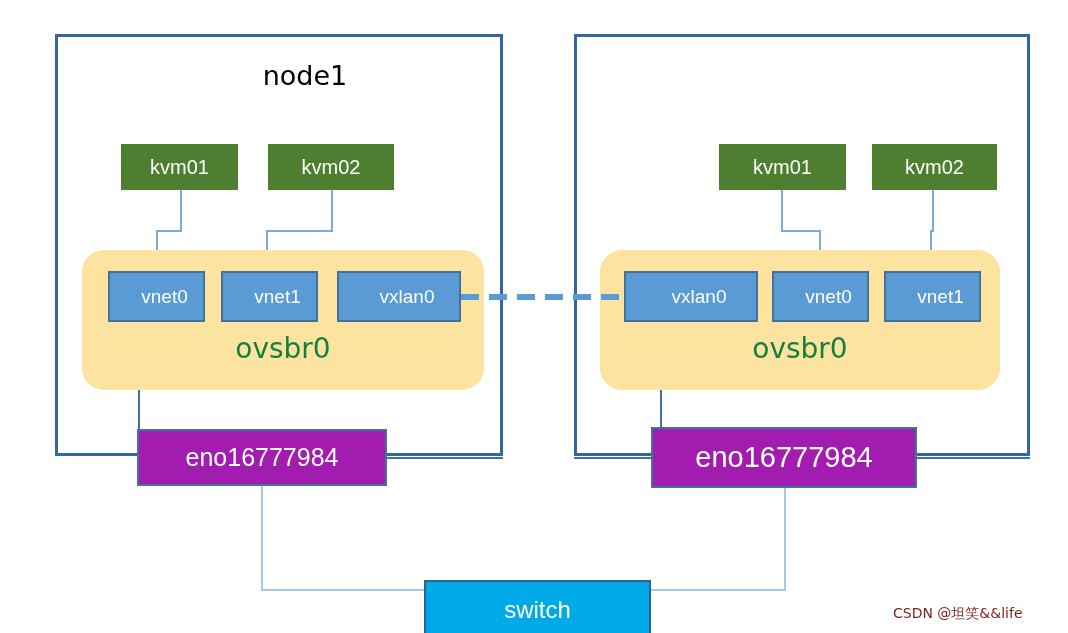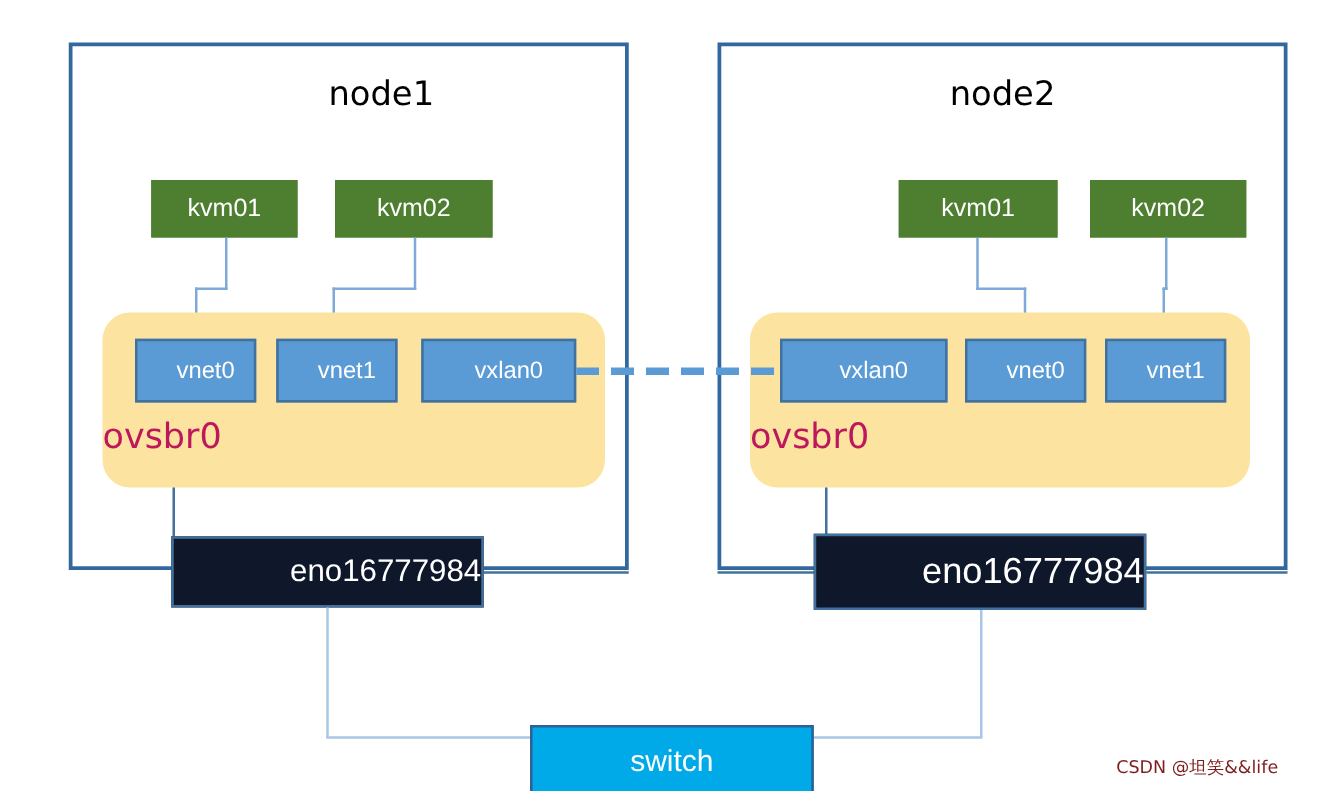--- a/index.html
+++ b/index.html
@@ -35,22 +35,23 @@
   
   .ovs-bridge {
     position: absolute;
     background: #FCE3A0;
     border-radius: 22px;
     box-sizing: border-box;
   }
   .ovs-label {
     position: absolute;
     width: 100%;
+    text-align: center;
     font-size: 28px;
-    color: #be185d;
+    color: #15803d;
     font-family: "DejaVu Sans", sans-serif;
   }
 
   
   .box {
     position: absolute;
     box-sizing: border-box;
     display: flex;
     align-items: center;
     justify-content: center;
@@ -62,23 +63,22 @@
     border: 1px solid #4E7F31;
     font-size: 20px;
   }
   .box-port {
     background: #5B9BD5;
     border: 2px solid #41719C;
     font-size: 19px;
     padding-left: 16px;
   }
   .box-nic {
-    background: #0f172a;
+    background: #a21caf;
     border: 2px solid #41719C;
-    justify-content: flex-end;
   }
   .box-switch {
     background: #00A9E8;
     border: 2px solid #2E6095;
     font-size: 24px;
   }
 
   
   .line-v {
     position: absolute;
@@ -183,21 +183,20 @@
     <span>eno16777984</span>
   </div>
 
   <div class="line-h-dark" style="left:387px; top:457px; width:116px;"></div>
 
 
   <div class="line-v-light" style="left:261px; top:486px; height:104px;"></div>
   <div class="line-h-light" style="left:261px; top:589px; width:165px;"></div>
 
   <div class="node-frame" style="left:574px; top:34px; width:456px; height:422px;"></div>
-  <div class="node-title" style="left:574px; top:60px; width:456px;">node2</div>
 
   <div class="box box-kvm" style="left:719px; top:144px; width:127px; height:46px;">
     <span>kvm01</span>
   </div>
   <div class="box box-kvm" style="left:872px; top:144px; width:125px; height:46px;">
     <span>kvm02</span>
   </div>
 
   <div class="line-v" style="left:781px; top:190px; height:42px;"></div>
   <div class="line-h" style="left:781px; top:230px; width:40px;"></div>

